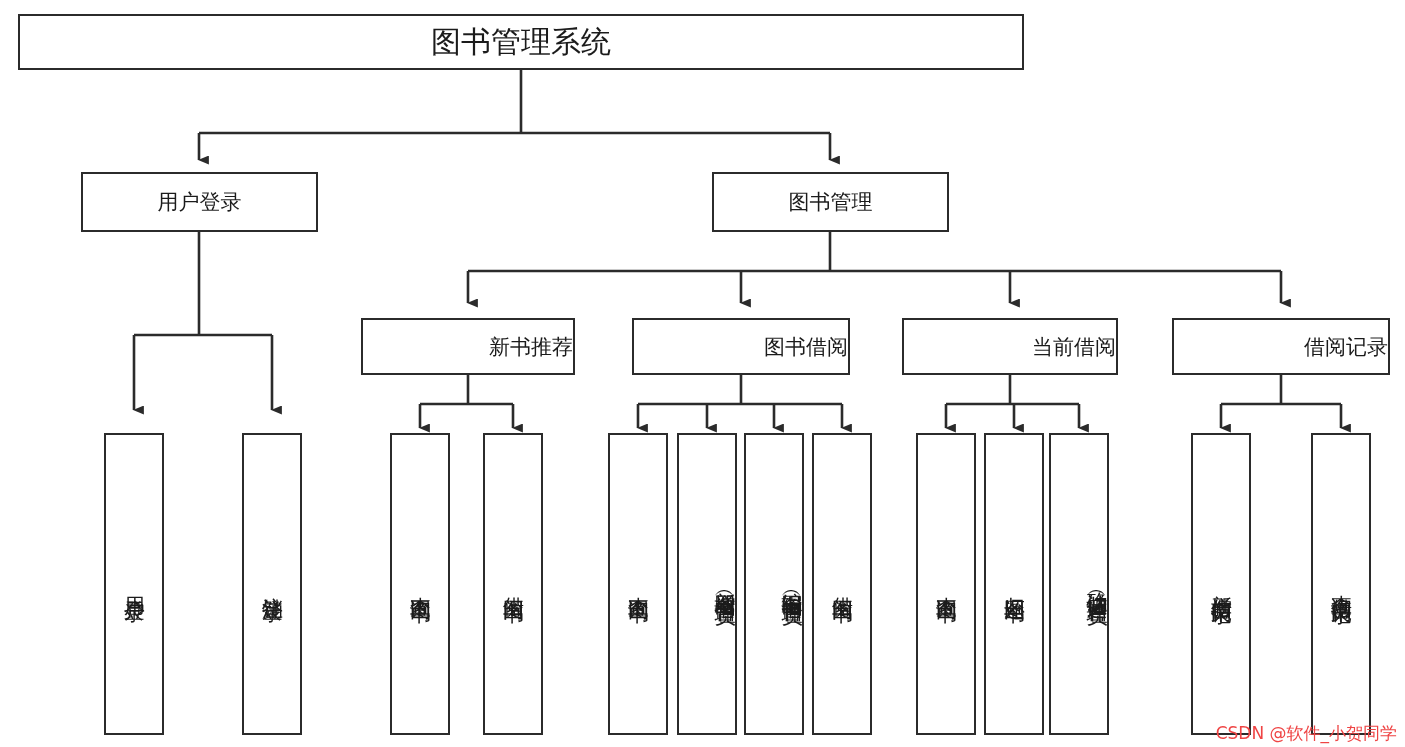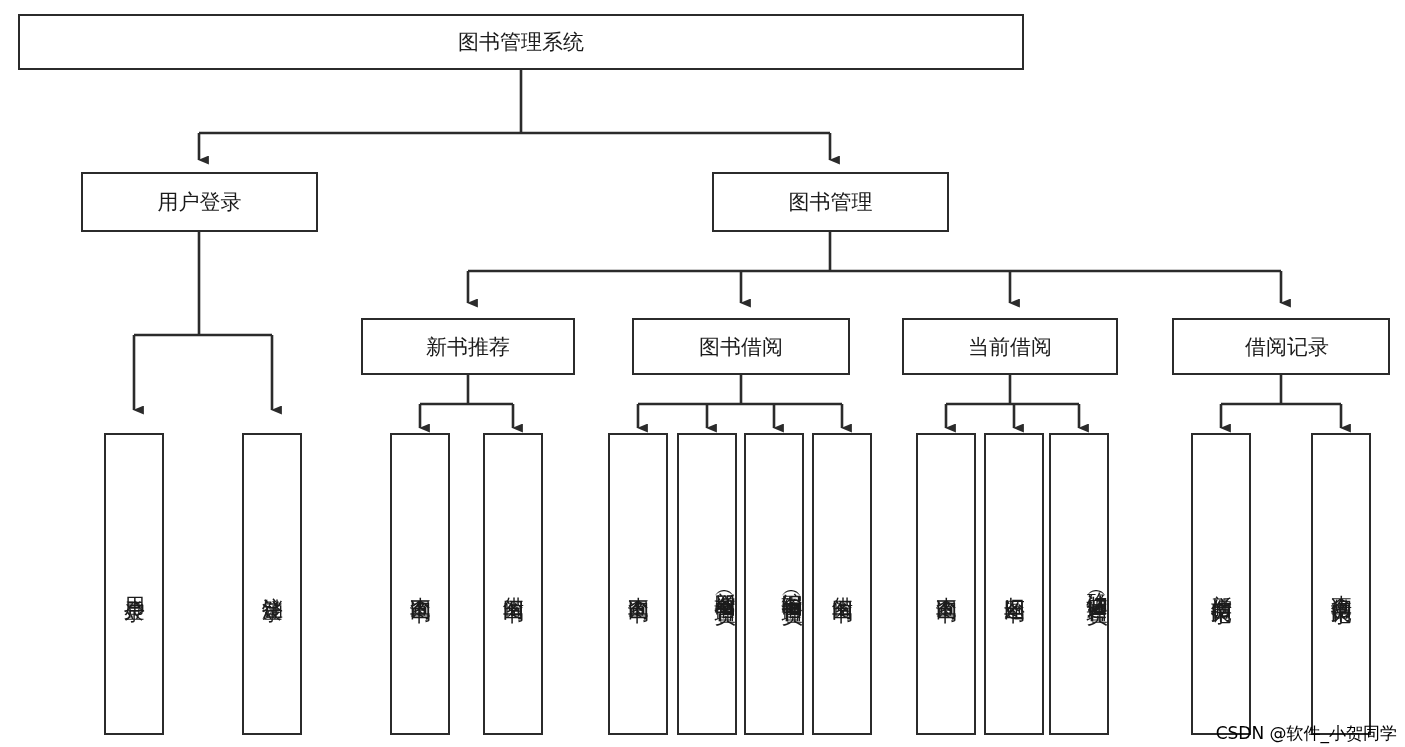--- a/index.html
+++ b/index.html
@@ -31,27 +31,28 @@
     border: 2px solid #2b2b2b;
     background: #ffffff;
     display: flex;
     align-items: center;
     justify-content: center;
     color: #1b1b1b;
     font-family: "DejaVu Sans", "Liberation Sans", sans-serif;
     z-index: 2;
   }
   .node.root {
-    font-size: 21px;
+    font-size: 30px;
   }
   .node.level1 {
     font-size: 21px;
   }
   .node.level2 {
     font-size: 21px;
+    justify-content: flex-end;
   }
   .node.leaf {
     font-size: 21px;
     writing-mode: vertical-rl;
     text-orientation: upright;
     letter-spacing: 2px;
     line-height: 1;
     padding: 6px 0 6px 0;
     white-space: normal;
   }
@@ -61,21 +62,21 @@
   }
   .node.leaf.long {
     align-items: flex-start;
     justify-content: center;
   }
   #watermark {
     position: absolute;
     right: 8px;
     bottom: 2px;
     font-size: 17px;
-    color: #000000;
+    color: #ef4444;
     font-family: "DejaVu Sans", "Liberation Sans", sans-serif;
     white-space: nowrap;
     z-index: 5;
     pointer-events: none;
   }
 </style>
 </head>
 <body>
 
 <div id="diagram-root">

